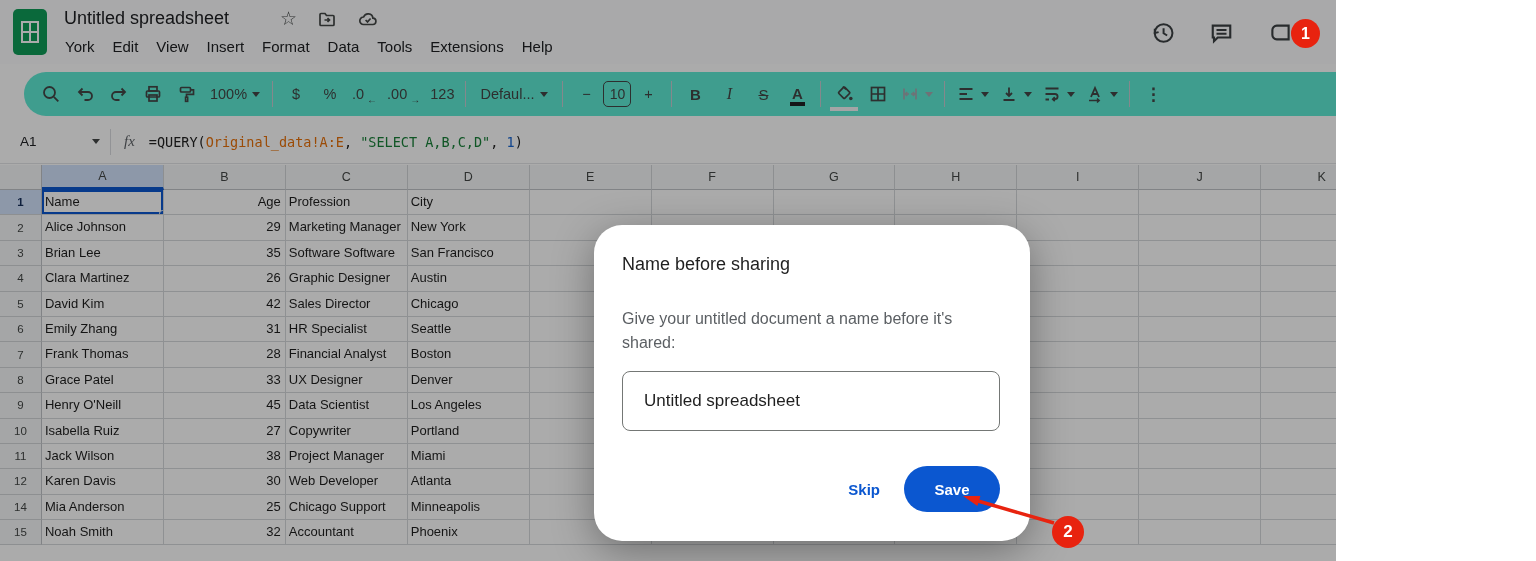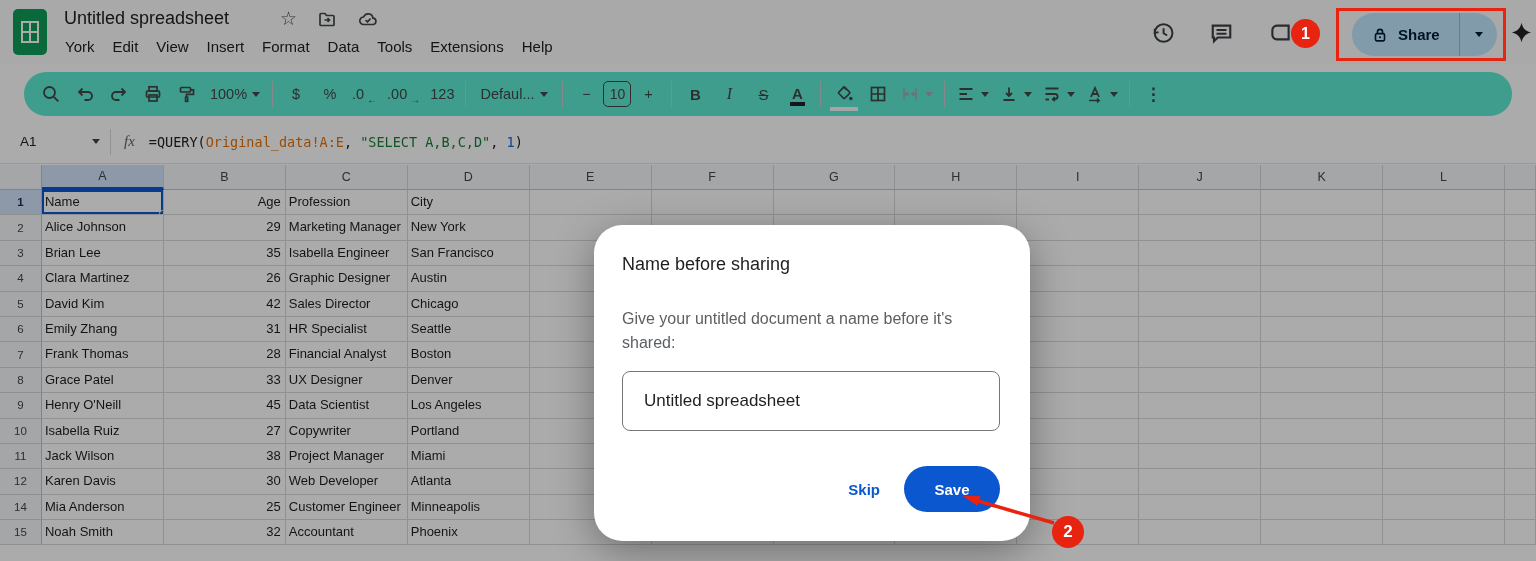--- a/index.html
+++ b/index.html
@@ -1,18 +1,18 @@
 <!DOCTYPE html>
 <html style="--accent: #0b57d0; --share: #c2e7ff; --selhead: #d3e3fd; --red: #e8230f; --green: #0f9d58;"><head>
 <meta charset="utf-8">
 <style>
   * { margin:0; padding:0; box-sizing:border-box; }
   html,body { background:#fff; }
   .app {
-    position:relative; width:1536px; height:561px; overflow:hidden;
+    position:relative; width:1336px; height:561px; overflow:hidden;
     font-family:"Liberation Sans", sans-serif; background:#fff;
   }
   
   .titlebar { position:absolute; left:0; top:0; width:1536px; height:64px; background:#fcfdfe; }
   .logo { position:absolute; left:13px; top:9px; width:34px; height:46px; background:var(--green,#0f9d58); border-radius:5px; }
   .logo .grid2 { position:absolute; left:8px; top:12px; width:18px; height:22px; border:2px solid #fff; }
   .logo .grid2::before { content:""; position:absolute; left:0; right:0; top:50%; height:2px; margin-top:-1px; background:#fff; }
   .logo .grid2::after  { content:""; position:absolute; top:0; bottom:0; left:50%; width:2px; margin-left:-1px; background:#fff; }
   .doc-title { position:absolute; left:64px; top:8px; font-size:18px; color:#202124; white-space:nowrap; }
   .title-icons { position:absolute; left:280px; top:9px; display:flex; align-items:center; gap:20px; color:#444746; }
@@ -337,21 +337,21 @@
           <div class="cell"></div>
           <div class="cell"></div>
           <div class="cell"></div>
           <div class="cell"></div>
           <div class="cell filler"></div>
         </div>
         <div class="grow">
           <div class="gut">3</div>
           <div class="cell">Brian Lee</div>
           <div class="cell num">35</div>
-          <div class="cell">Isabella Engineer</div>
+          <div class="cell">Software Software</div>
           <div class="cell">San Francisco</div>
           <div class="cell"></div>
           <div class="cell"></div>
           <div class="cell"></div>
           <div class="cell"></div>
           <div class="cell"></div>
           <div class="cell"></div>
           <div class="cell"></div>
           <div class="cell"></div>
           <div class="cell filler"></div>
@@ -497,21 +497,21 @@
           <div class="cell"></div>
           <div class="cell"></div>
           <div class="cell"></div>
           <div class="cell"></div>
           <div class="cell filler"></div>
         </div>
         <div class="grow">
           <div class="gut">14</div>
           <div class="cell">Mia Anderson</div>
           <div class="cell num">25</div>
-          <div class="cell">Customer Engineer</div>
+          <div class="cell">Chicago Support</div>
           <div class="cell">Minneapolis</div>
           <div class="cell"></div>
           <div class="cell"></div>
           <div class="cell"></div>
           <div class="cell"></div>
           <div class="cell"></div>
           <div class="cell"></div>
           <div class="cell"></div>
           <div class="cell"></div>
           <div class="cell filler"></div>

